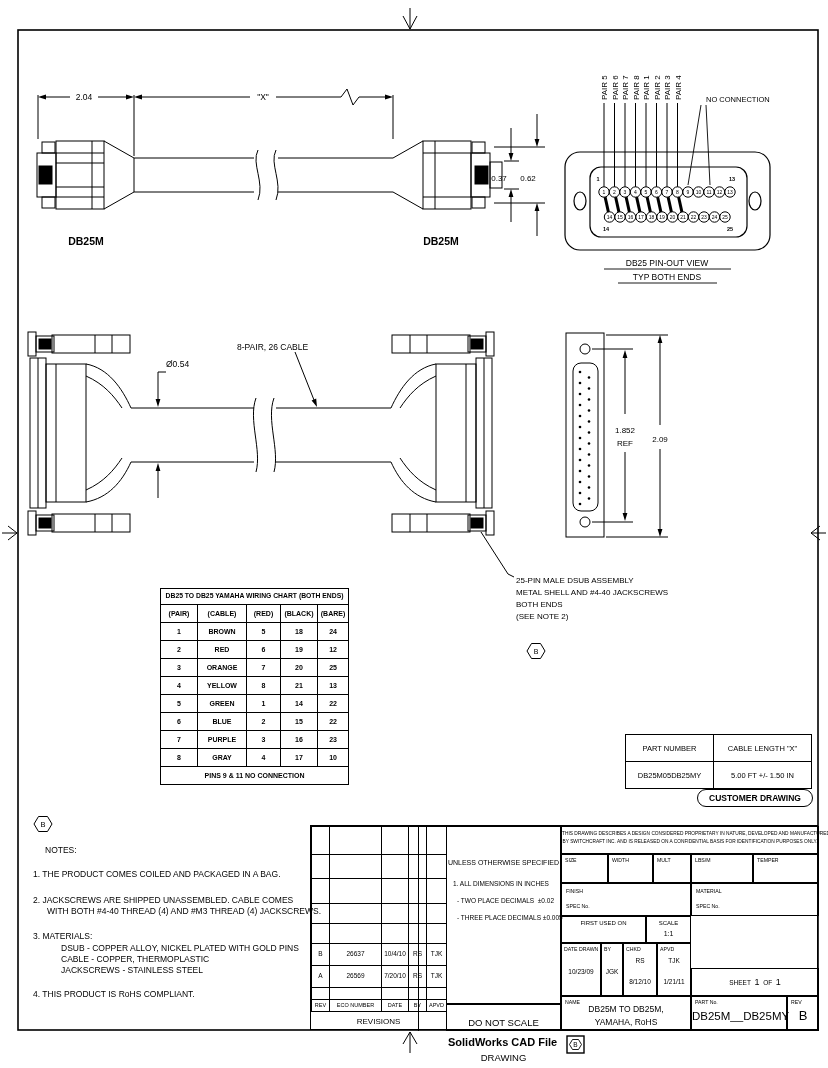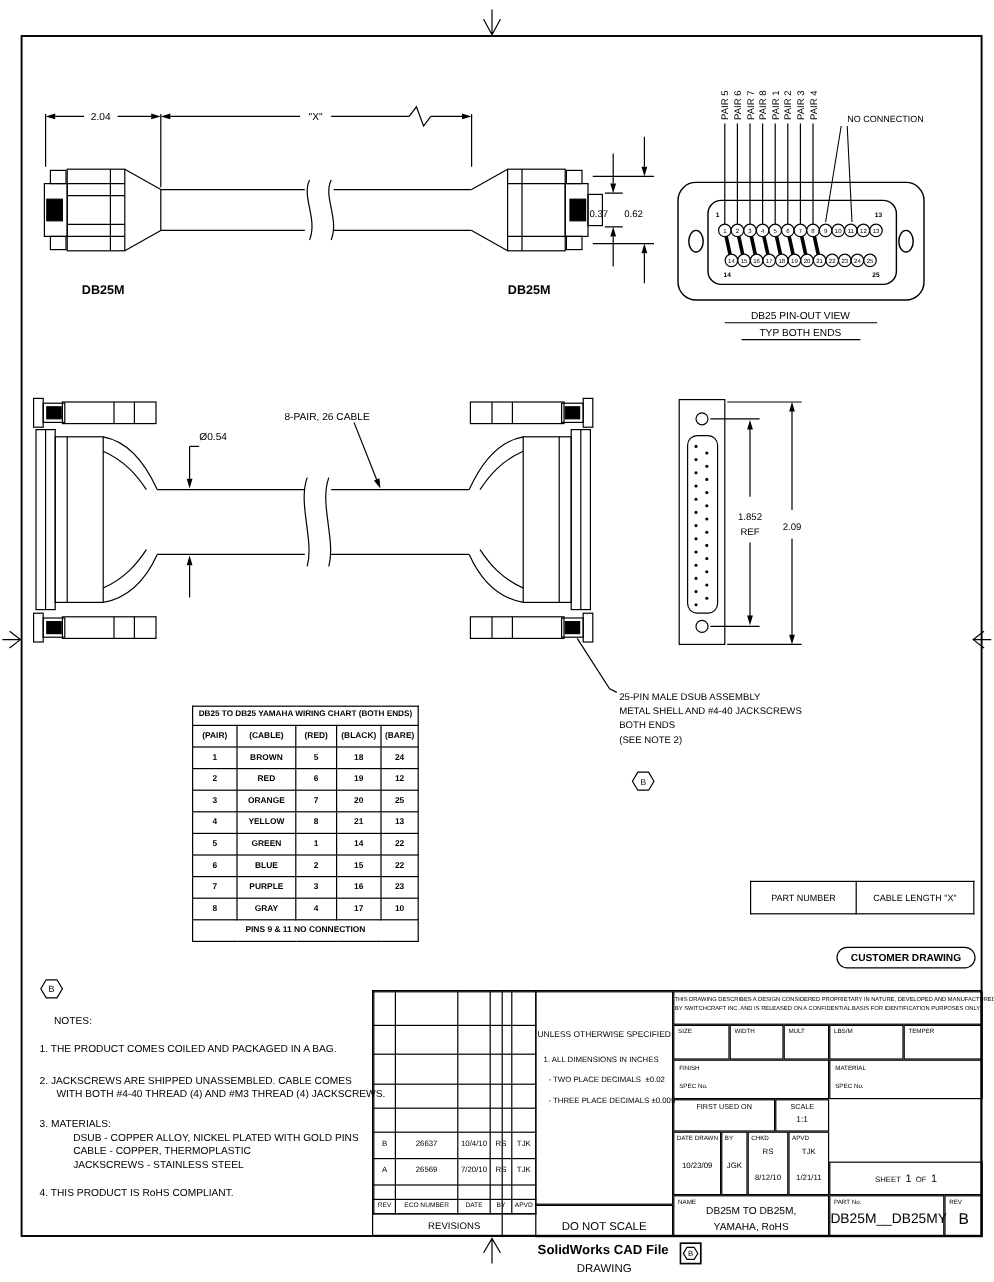--- a/index.html
+++ b/index.html
@@ -396,20 +396,24 @@
       <col style="width:88px">
       <col style="width:98px">
     </colgroup>
   <tbody>
       <tr>
     <th>PART NUMBER</th>
     <th>CABLE LENGTH "X"</th>
   </tr>
   </tbody>
     <tbody>
+      <tr>
+        <td>DB25M05DB25MY</td>
+        <td>5.00 FT +/- 1.50 IN</td>
+      </tr>
     </tbody>
 </table>
 
 <div class="abs custdrw">CUSTOMER DRAWING</div>
 
 <div class="abs notes">
   <svg width="22" height="20" style="position:absolute;left:4px;top:2px">
     <polygon points="2,10 6.5,2.5 15.5,2.5 20,10 15.5,17.5 6.5,17.5" fill="none" stroke="#000" stroke-width="1"></polygon>
     <text x="11" y="13" font-size="7.5" text-anchor="middle">B</text>
   </svg>

